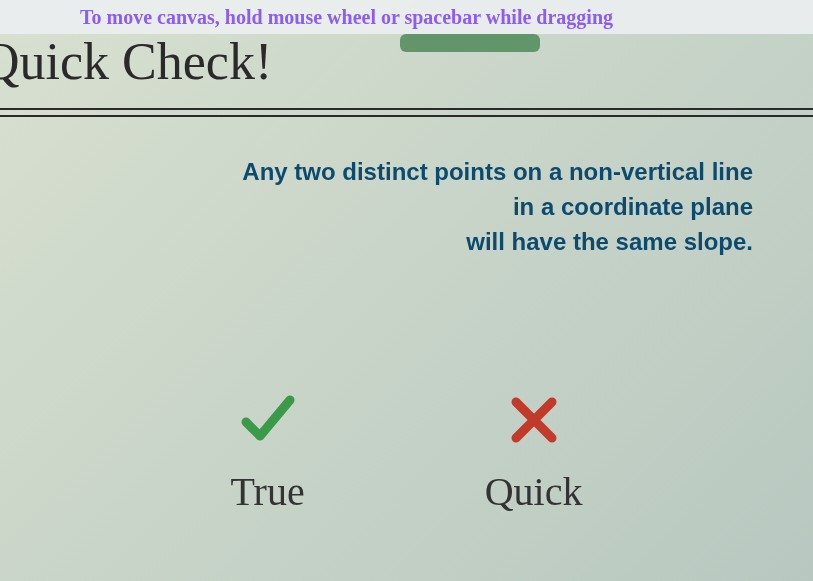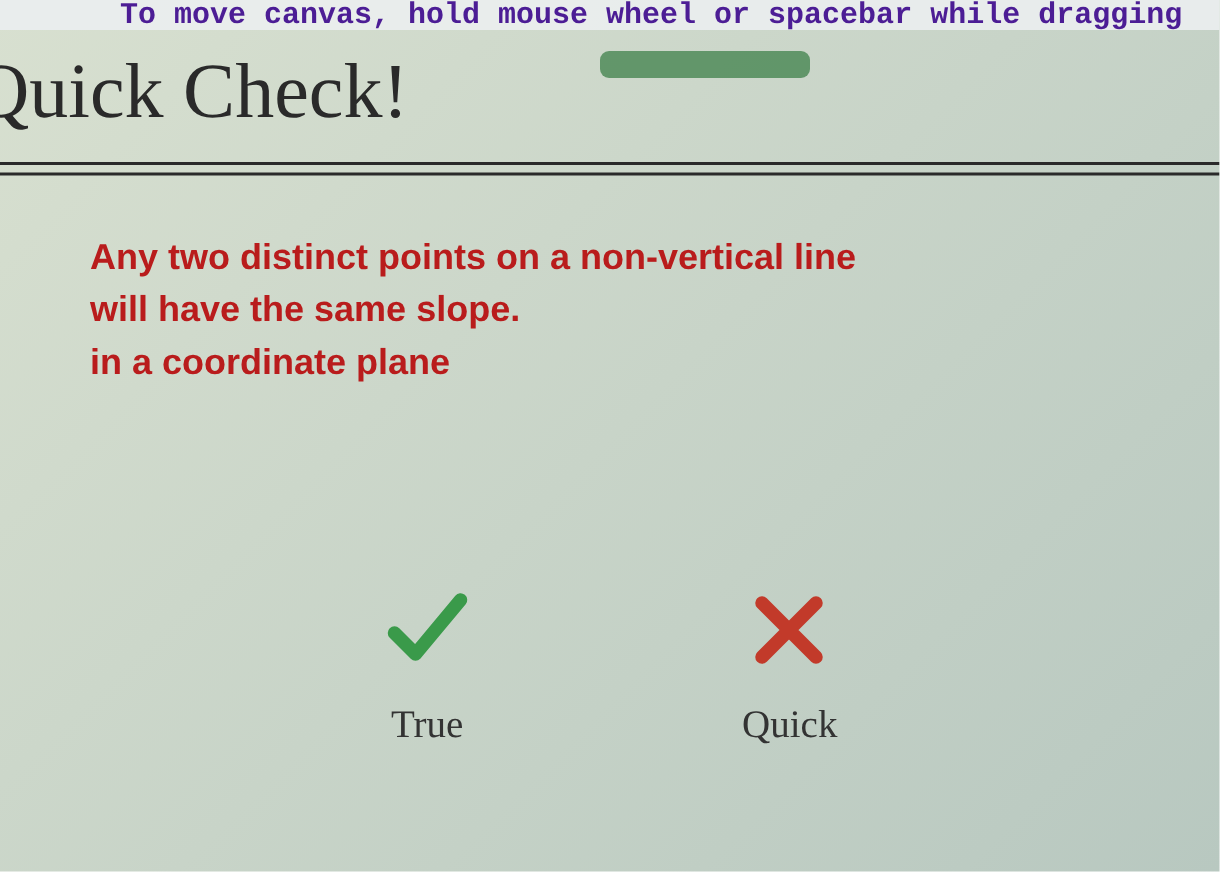--- a/index.html
+++ b/index.html
@@ -13,29 +13,29 @@
       background: linear-gradient(135deg, #d8e0d0 0%, #c8d4c8 50%, #b8c8c0 100%);
       font-family: Georgia, 'Times New Roman', serif;
       overflow: hidden;
       position: relative;
     }
     .hint-bar {
       position: absolute;
       top: 0;
       left: 0;
       right: 0;
-      height: 20px;
+      height: 34px;
       background: rgba(235, 238, 240, 0.9);
       display: flex;
       align-items: center;
       padding-left: 80px;
-      font-family: Liberation Mono, monospace;
+      font-family: Liberation Serif, serif;
       font-size: 20px;
       font-weight: bold;
-      color: #4c1d95;
+      color: #8b5cf6;
       white-space: nowrap;
       overflow: hidden;
     }
     .title {
       position: absolute;
       top: 32px;
       left: -18px;
       font-size: 52px;
       font-family: Georgia, serif;
       color: #2a2a2a;
@@ -57,25 +57,25 @@
       height: 2px;
       background: #2a2a2a;
     }
     .double-rule::before { top: 0; }
     .double-rule::after { top: 7px; }
     .question {
       position: absolute;
       top: 155px;
       left: 0;
       right: 0;
-      text-align: left;
+      text-align: right;
       font-family: Verdana, Arial, sans-serif;
       font-size: 24px;
       font-weight: bold;
-      color: #b91c1c;
+      color: #0c4a6e;
       line-height: 1.45;
       padding: 0 60px;
     }
     .answers {
       position: absolute;
       top: 390px;
       left: 0;
       right: 0;
       display: flex;
       justify-content: center;
@@ -90,21 +90,21 @@
     }
     .answer-icon {
       width: 60px;
       height: 60px;
       display: flex;
       align-items: center;
       justify-content: center;
     }
     .answer-label {
       font-family: Georgia, serif;
-      font-size: 26px;
+      font-size: 40px;
       color: #333;
     }
     .pill {
       position: absolute;
       top: 34px;
       left: 400px;
       width: 140px;
       height: 18px;
       background: #1a6b2a;
       border-radius: 6px;
@@ -119,22 +119,22 @@
 </div>
 
 <div class="pill"></div>
 
 <h1 class="title">Quick Check!</h1>
 
 <div class="double-rule"></div>
 
 <div class="question">
   <div>Any two distinct points on a non-vertical line</div>
+  <div>in a coordinate plane</div>
   <div>will have the same slope.</div>
-  <div>in a coordinate plane</div>
 </div>
 
 <div class="answers">
 
   <div class="answer">
     <div class="answer-icon">
       <svg viewBox="0 0 60 60" width="60" height="60">
         <path d="M 8 32 L 22 46 L 52 10" stroke-width="9" stroke-linecap="round" stroke-linejoin="round" fill="none" stroke="#3a9a4a"></path>
       </svg>
     </div>

